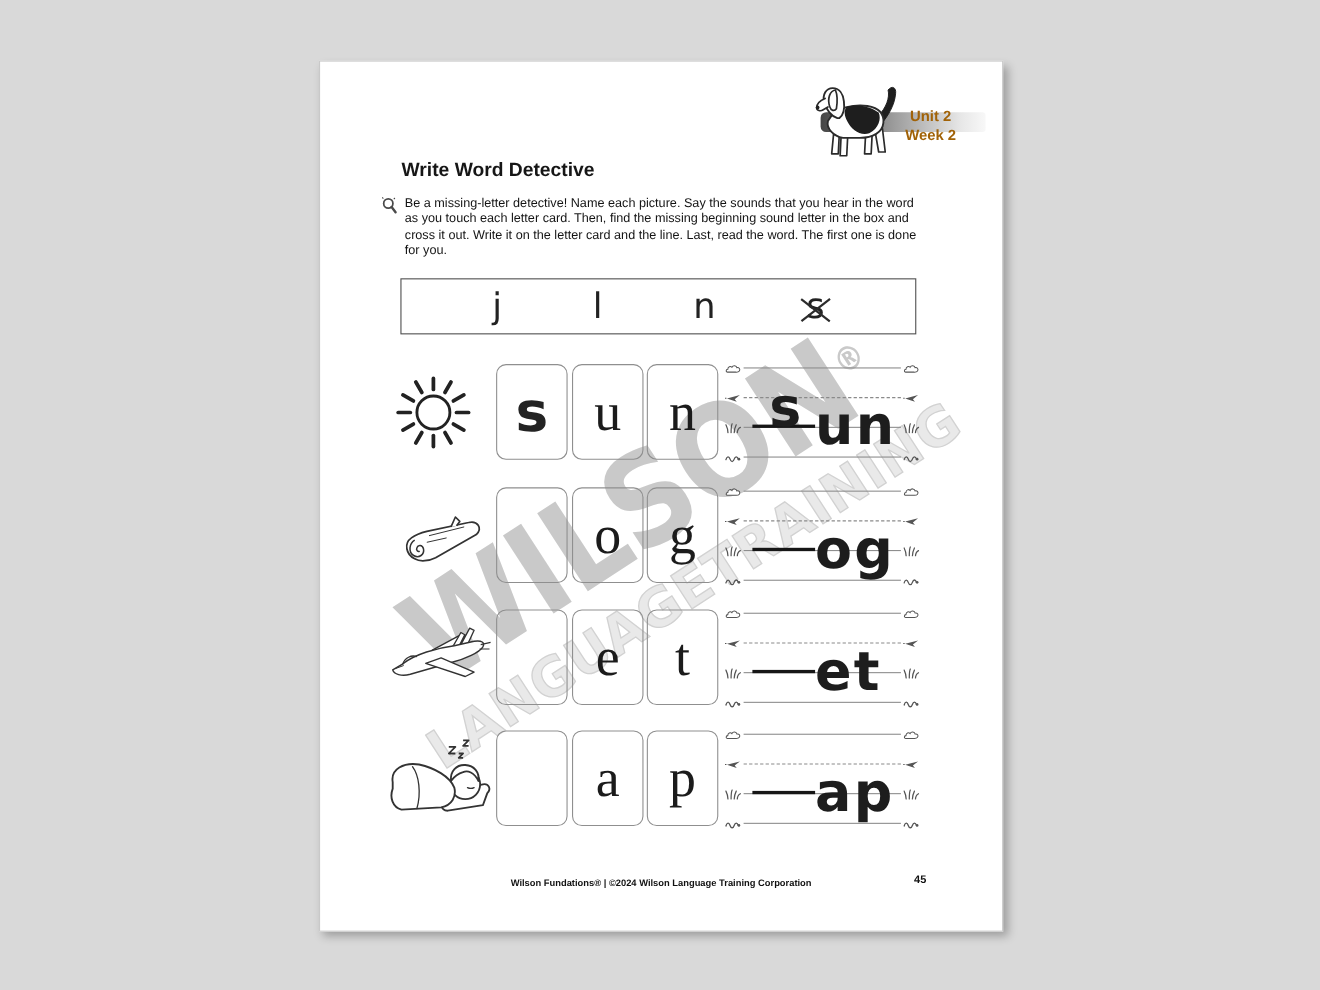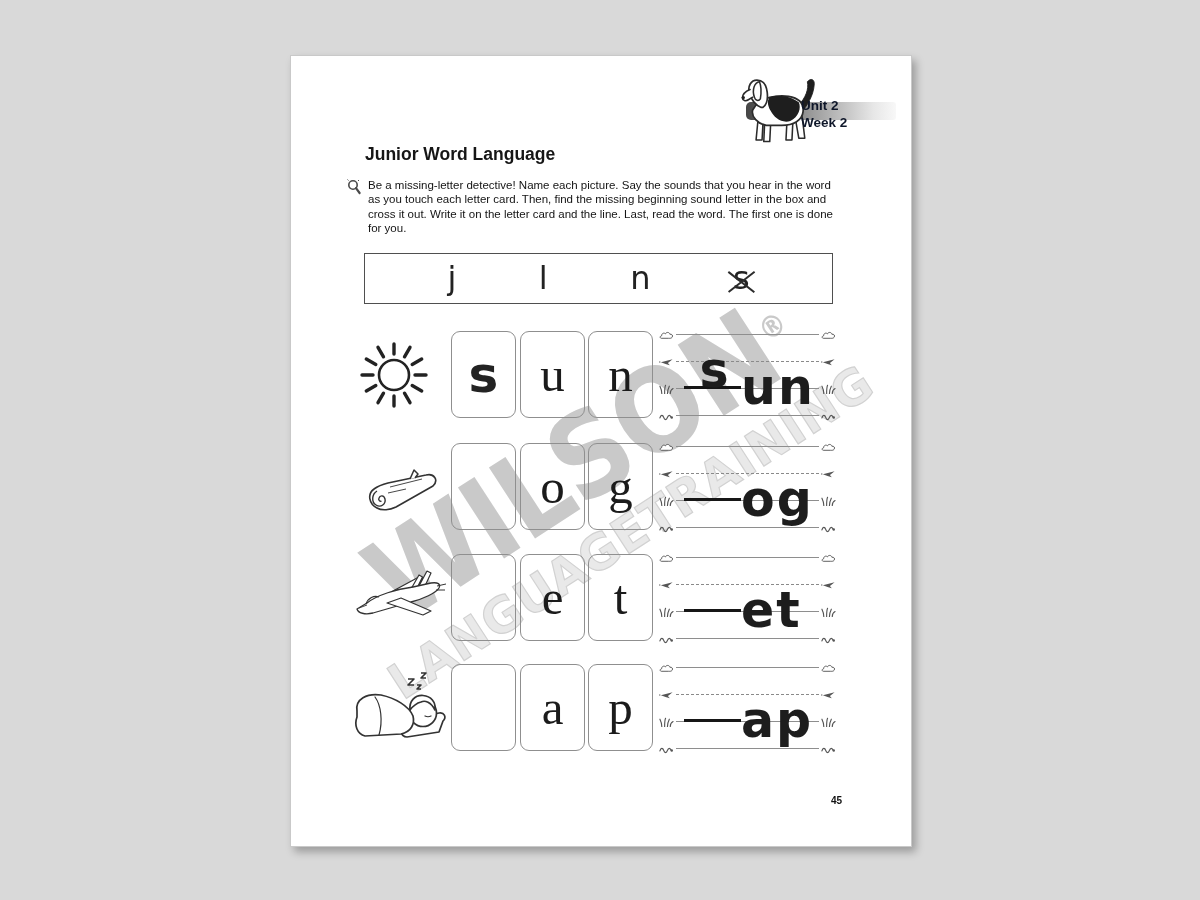--- a/index.html
+++ b/index.html
@@ -30,22 +30,22 @@
     color:#e9e9e9;-webkit-text-stroke:1.2px #d2d2d2;letter-spacing:1px;
     transform:scaleX(0.97);white-space:nowrap;margin-top:6px;
   }
   
   .unitbar{
     left:455px;top:46px;width:150px;height:18px;border-radius:5px 3px 3px 5px;
     background:linear-gradient(to right,#454545,#9d9d9d 45%,#e7e7e7 85%,#f8f8f8);
   }
   .dog{left:448px;top:18px;width:82px;height:72px;}
   .unit-text{
-    left:510px;top:42px;width:90px;text-align:left;font-weight:bold;
-    font-size:13.5px;line-height:16.5px;color:#0f172a;
+    left:510px;top:42px;width:90px;text-align:center;font-weight:bold;
+    font-size:13.5px;line-height:16.5px;color:#a16207;
   }
   
   .title{left:74px;top:88px;font-size:17.5px;font-weight:bold;color:#161616;}
   .instr-icon{left:56px;top:123px;width:15px;height:17px;}
   .instr{left:77px;top:122px;width:478px;font-size:11.5px;line-height:14.4px;color:#141414;}
   
   .letterbox{
     left:73px;top:197px;width:467px;height:49px;border:1.5px solid #4f4f4f;
     display:flex;justify-content:space-evenly;align-items:center;
     font-family:"DejaVu Sans",sans-serif;font-size:32px;color:#222;
@@ -192,21 +192,21 @@
 
   <div class="abs unitbar z2"></div>
   <svg class="abs dog z2">
       <use href="#sym-dog"></use>
     </svg>
   <div class="abs unit-text z2">
     <div>Unit 2</div>
     <div>Week 2</div>
   </div>
 
-  <div class="abs title z2">Junior Word Language</div>
+  <div class="abs title z2">Write Word Detective</div>
   <svg class="abs instr-icon z2">
       <use href="#sym-magnifier"></use>
     </svg>
   <div class="abs instr z2">Be a missing-letter detective! Name each picture. Say the sounds that you hear in the word as you touch each letter card. Then, find the missing beginning sound letter in the box and cross it out. Write it on the letter card and the line. Last, read the word. The first one is done for you.</div>
 
   <div class="abs letterbox z2">
     <span class="lb-letter">j</span>
     <span class="lb-letter">l</span>
     <span class="lb-letter">n</span>
     <span class="lb-letter crossed">s</span>
@@ -386,15 +386,16 @@
     <svg class="licon left li3">
         <use href="#sym-worm"></use>
       </svg>
       <svg class="licon right li3">
         <use href="#sym-worm"></use>
       </svg>
     <div class="blank"></div>
     <span class="word-printed">ap</span>
   </div>
 
+  <div class="abs footer z2">Wilson Fundations® | ©2024 Wilson Language Training Corporation</div>
   <div class="abs pagenum z2">45</div>
 
 </div>
 
 </body></html>

